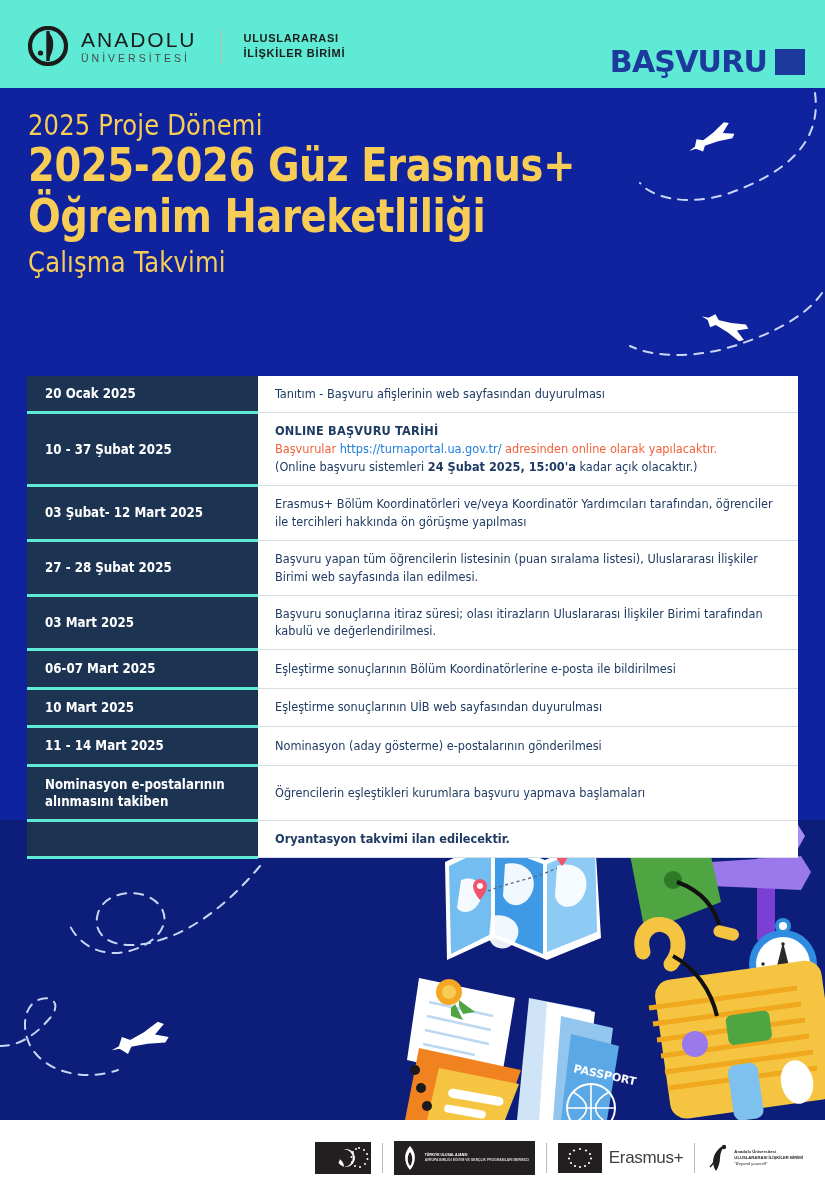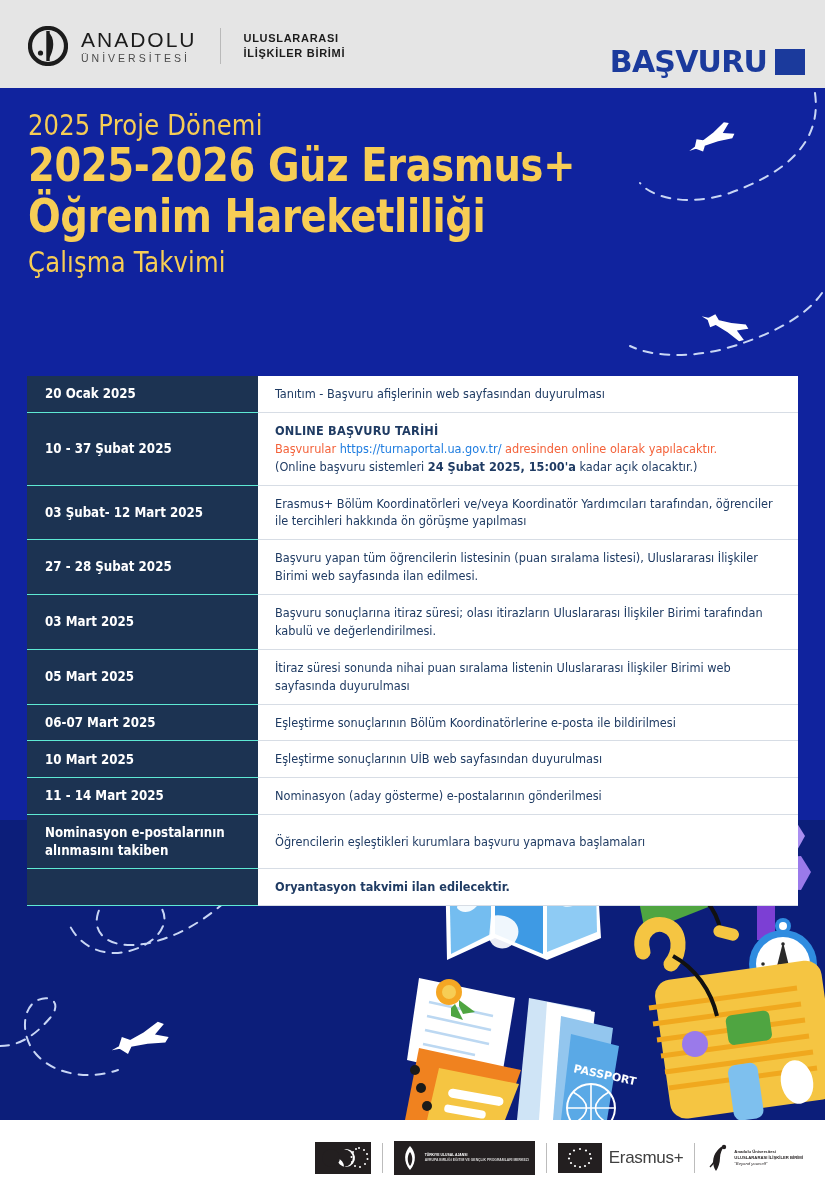--- a/index.html
+++ b/index.html
@@ -18,21 +18,21 @@
     height: 1200px;
     background: #ffffff;
     overflow: hidden;
   }
 
   
   #header-bar {
     position: absolute;
     left: 0; top: 0;
     width: 825px; height: 88px;
-    background: #e5e5e5;
+    background: #5eead4;
     z-index: 30;
   }
   #logo-block {
     position: absolute;
     left: 28px; top: 26px;
     display: flex;
     align-items: center;
     gap: 13px;
   }
   .au-mark { width: 40px; height: 40px; flex: 0 0 auto; }
@@ -127,21 +127,21 @@
   #schedule tr { }
   .c-date {
     width: 231px;
     background: #1c3352;
     color: #ffffff;
     font-size: 13.2px;
     font-weight: bold;
     padding: 9px 0 9px 18px;
     vertical-align: middle;
     line-height: 1.32;
-    border-bottom: 1px solid #5eead4;
+    border-bottom: 3px solid #5eead4;
     font-family: "DejaVu Sans Condensed", "Liberation Sans", sans-serif;
   }
   .c-body {
     background: #ffffff;
     color: #1f3b63;
     font-size: 12.6px;
     padding: 9px 14px 9px 17px;
     vertical-align: middle;
     line-height: 1.42;
     border-bottom: 1px solid #d7dde5;
@@ -275,24 +275,20 @@
             <td class="c-date">03 Şubat- 12 Mart 2025</td>
             <td class="c-body">Erasmus+ Bölüm Koordinatörleri ve/veya Koordinatör Yardımcıları tarafından, öğrenciler ile tercihleri hakkında ön görüşme yapılması</td>
           </tr>
           <tr>
             <td class="c-date">27 - 28 Şubat 2025</td>
             <td class="c-body">Başvuru yapan tüm öğrencilerin listesinin (puan sıralama listesi), Uluslararası İlişkiler Birimi web sayfasında ilan edilmesi.</td>
           </tr>
           <tr>
             <td class="c-date">03 Mart 2025</td>
             <td class="c-body">Başvuru sonuçlarına itiraz süresi; olası itirazların Uluslararası İlişkiler Birimi tarafından kabulü ve değerlendirilmesi.</td>
-          </tr>
-          <tr>
-            <td class="c-date">05 Mart 2025</td>
-            <td class="c-body">İtiraz süresi sonunda nihai puan sıralama listenin Uluslararası İlişkiler Birimi web sayfasında duyurulması</td>
           </tr>
           <tr>
             <td class="c-date">06-07 Mart 2025</td>
             <td class="c-body">Eşleştirme sonuçlarının Bölüm Koordinatörlerine e-posta ile bildirilmesi</td>
           </tr>
           <tr>
             <td class="c-date">10 Mart 2025</td>
             <td class="c-body">Eşleştirme sonuçlarının UİB web sayfasından duyurulması</td>
           </tr>
           <tr>

